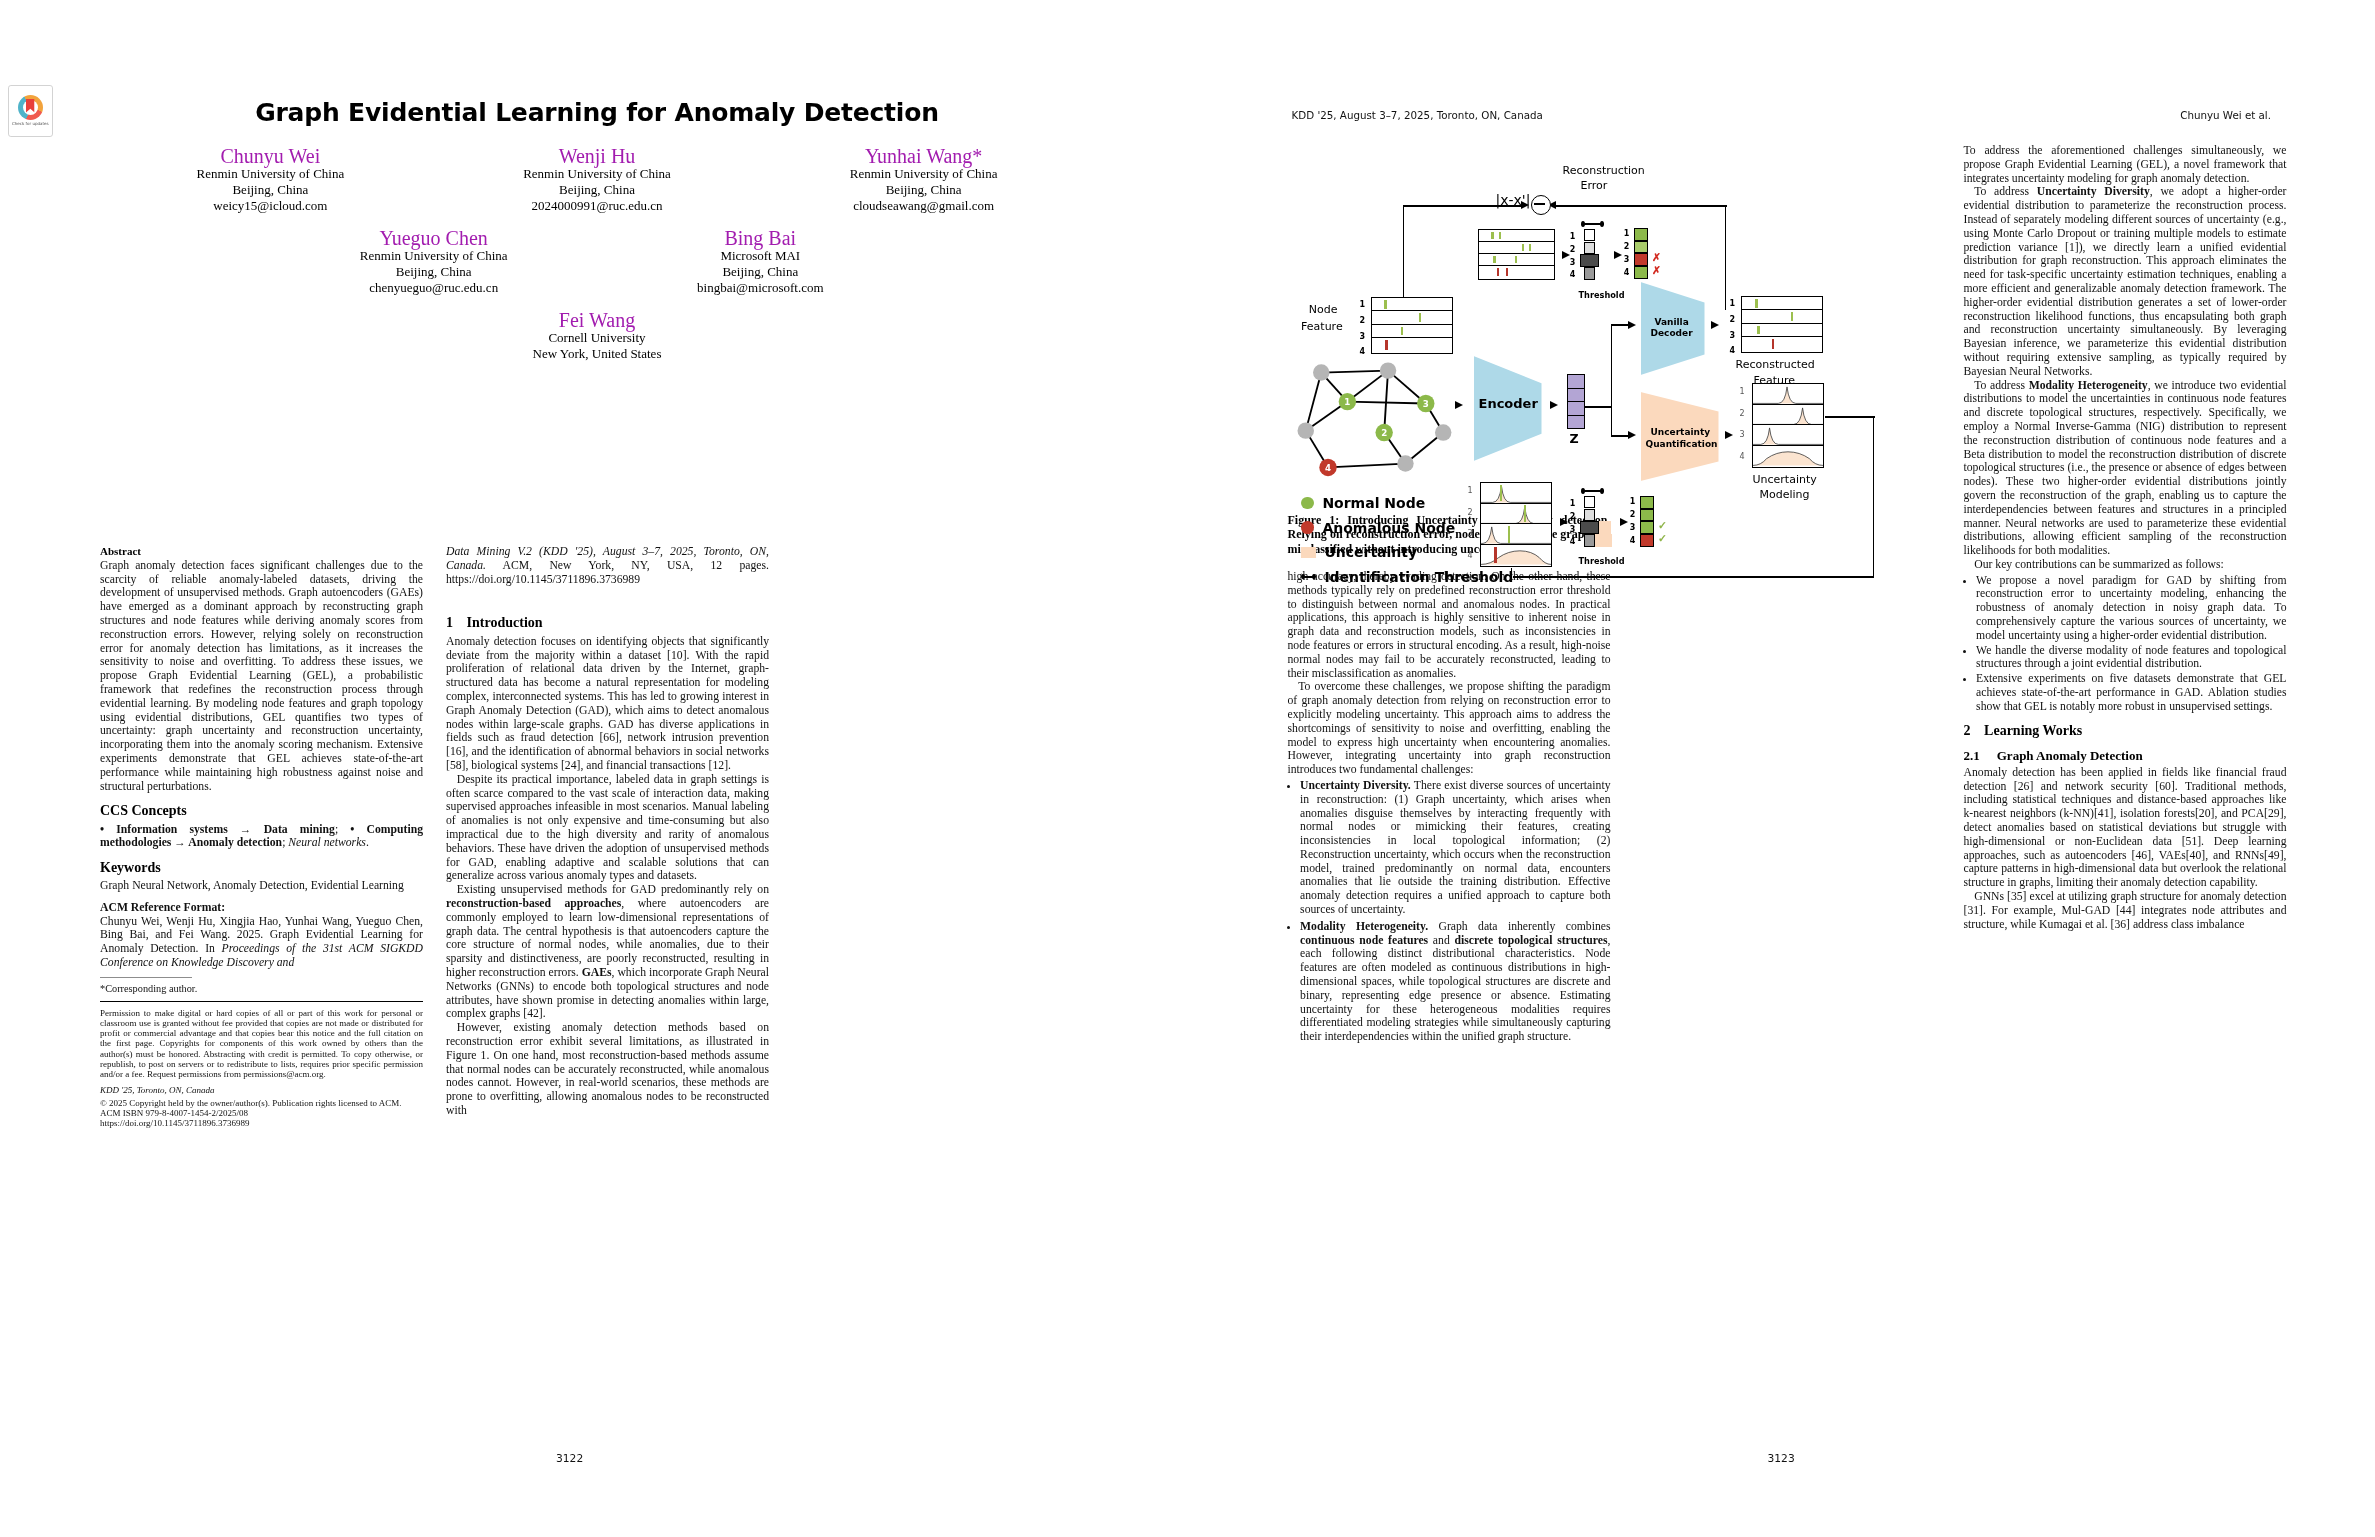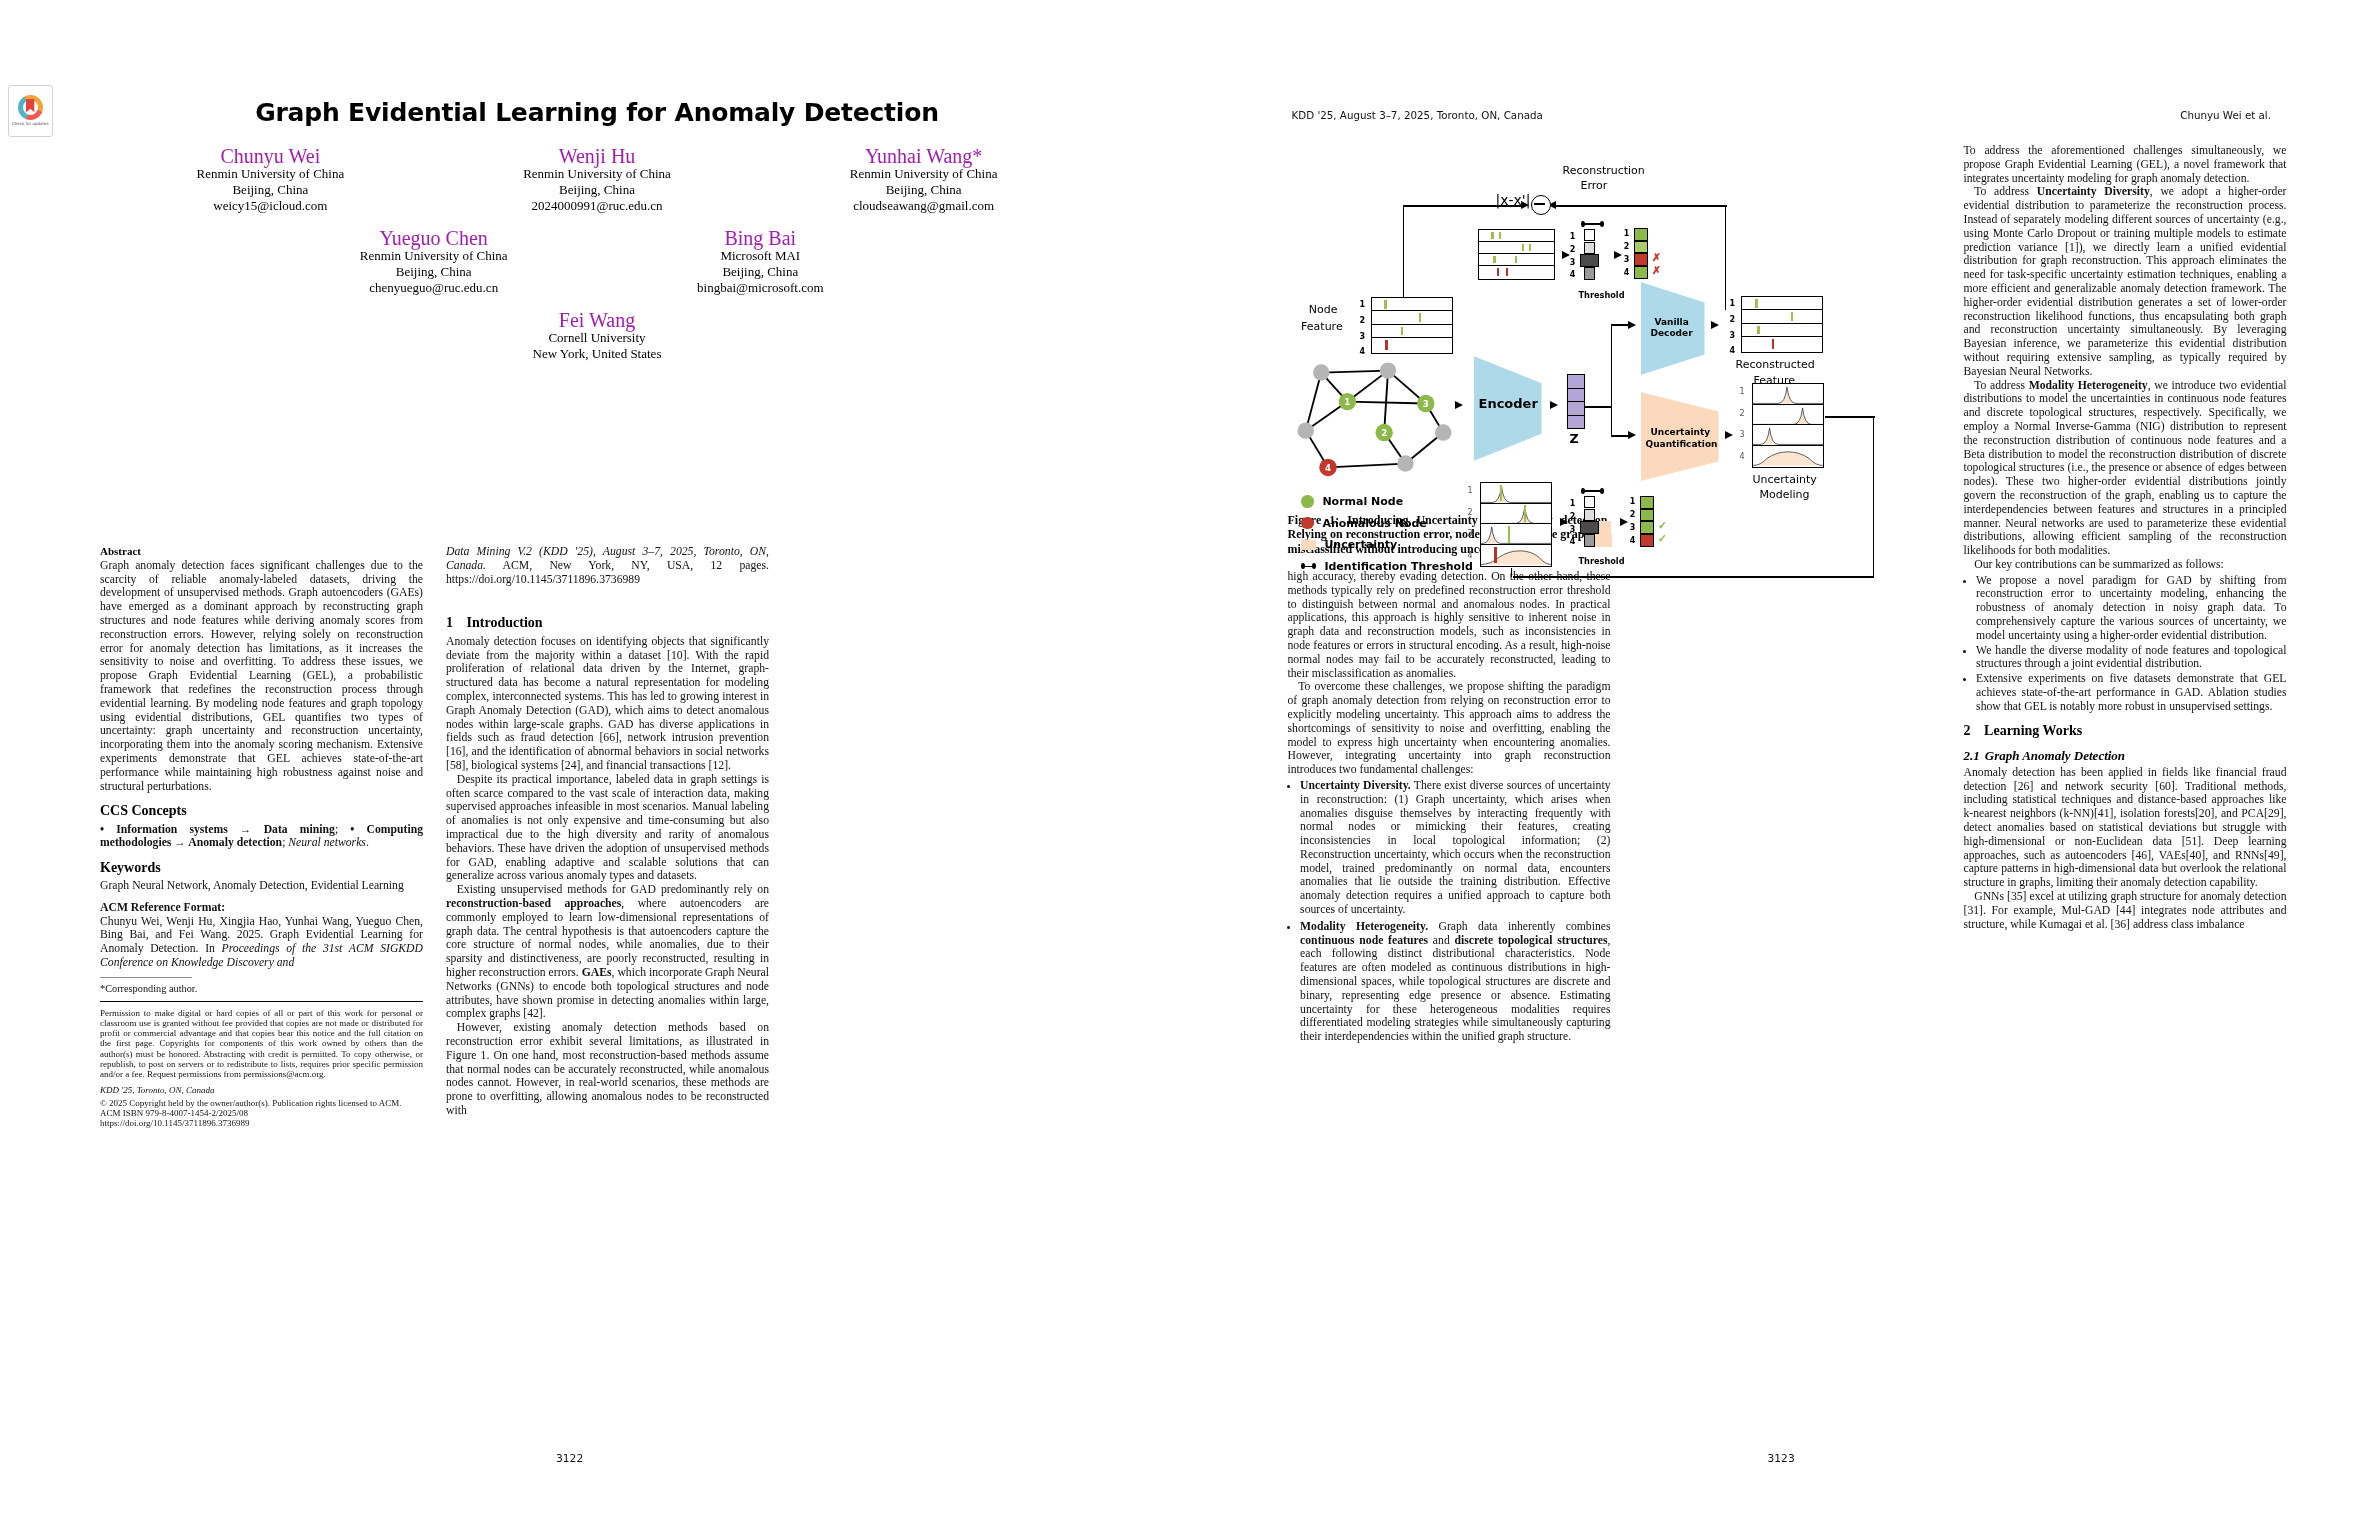--- a/index.html
+++ b/index.html
@@ -101,21 +101,21 @@
   .trap-unc{
     width:78px;height:89px;background:#fbd9bd;
     clip-path:polygon(0 0,100% 22%,100% 78%,0 100%);
   }
   .zbox{width:16.5px;border:1.2px solid #000;background:#fff;}
   .zbox div{height:12.6px;background:#b3a5d4;border-bottom:1.2px solid #000;}
   .zbox div:last-child{border-bottom:none;}
 
   .legend-dot{width:12.6px;height:12.6px;border-radius:50%;display:inline-block;}
   .legend-sq{width:14.6px;height:10.7px;display:inline-block;background:#fbd9bd;}
-  .legend-row{display:flex;align-items:center;gap:8.7px;margin-bottom:8.7px;font-family:"DejaVu Sans",sans-serif;font-weight:bold;font-size:11px;color:#000;}
+  .legend-row{display:flex;align-items:center;gap:8.7px;margin-bottom:8.7px;font-family:"DejaVu Sans",sans-serif;font-weight:bold;font-size:14px;color:#000;}
 
   .cap{font-weight:bold;font-size:12px;line-height:14.6px;text-align:justify;color:#000;}
 
   .chk{color:#8fb54a;font-weight:bold;font-size:10.7px;line-height:1;}
   .xmk{color:#d22a20;font-weight:bold;font-size:10.7px;line-height:1;}
 
   ul.bul{margin:1.9px 0 0 0;padding-left:12.6px;}
   ul.bul li{margin-bottom:2.9px;text-align:justify;}
   ul.bul.tight li{margin-bottom:1px;}
 </style>
@@ -593,21 +593,21 @@
             <li>We propose a novel paradigm for GAD by shifting from reconstruction error to uncertainty modeling, enhancing the robustness of anomaly detection in noisy graph data. To comprehensively capture the various sources of uncertainty, we model uncertainty using a higher-order evidential distribution.</li>
             <li>We handle the diverse modality of node features and topological structures through a joint evidential distribution.</li>
             <li>Extensive experiments on five datasets demonstrate that GEL achieves state-of-the-art performance in GAD. Ablation studies show that GEL is notably more robust in unsupervised settings.</li>
           </ul>
         </div>
 
         <div class="h1" style="display:flex;gap:13.6px;">
           <span>2</span>
           <span>Learning Works</span>
         </div>
-        <div class="h2" style="display:flex;gap:5px;font-style:italic;">
+        <div class="h2" style="display:flex;gap:17px;">
           <span>2.1</span>
           <span>Graph Anomaly Detection</span>
         </div>
         <div class="body-txt">
           <p>Anomaly detection has been applied in fields like financial fraud detection [26] and network security [60]. Traditional methods, including statistical techniques and distance-based approaches like k-nearest neighbors (k-NN)[41], isolation forests[20], and PCA[29], detect anomalies based on statistical deviations but struggle with high-dimensional or non-Euclidean data [51]. Deep learning approaches, such as autoencoders [46], VAEs[40], and RNNs[49], capture patterns in high-dimensional data but overlook the relational structure in graphs, limiting their anomaly detection capability.</p>
           <p class="ind">GNNs [35] excel at utilizing graph structure for anomaly detection [31]. For example, Mul-GAD [44] integrates node attributes and structure, while Kumagai et al. [36] address class imbalance</p>
         </div>
       </div>
     </div>
 

